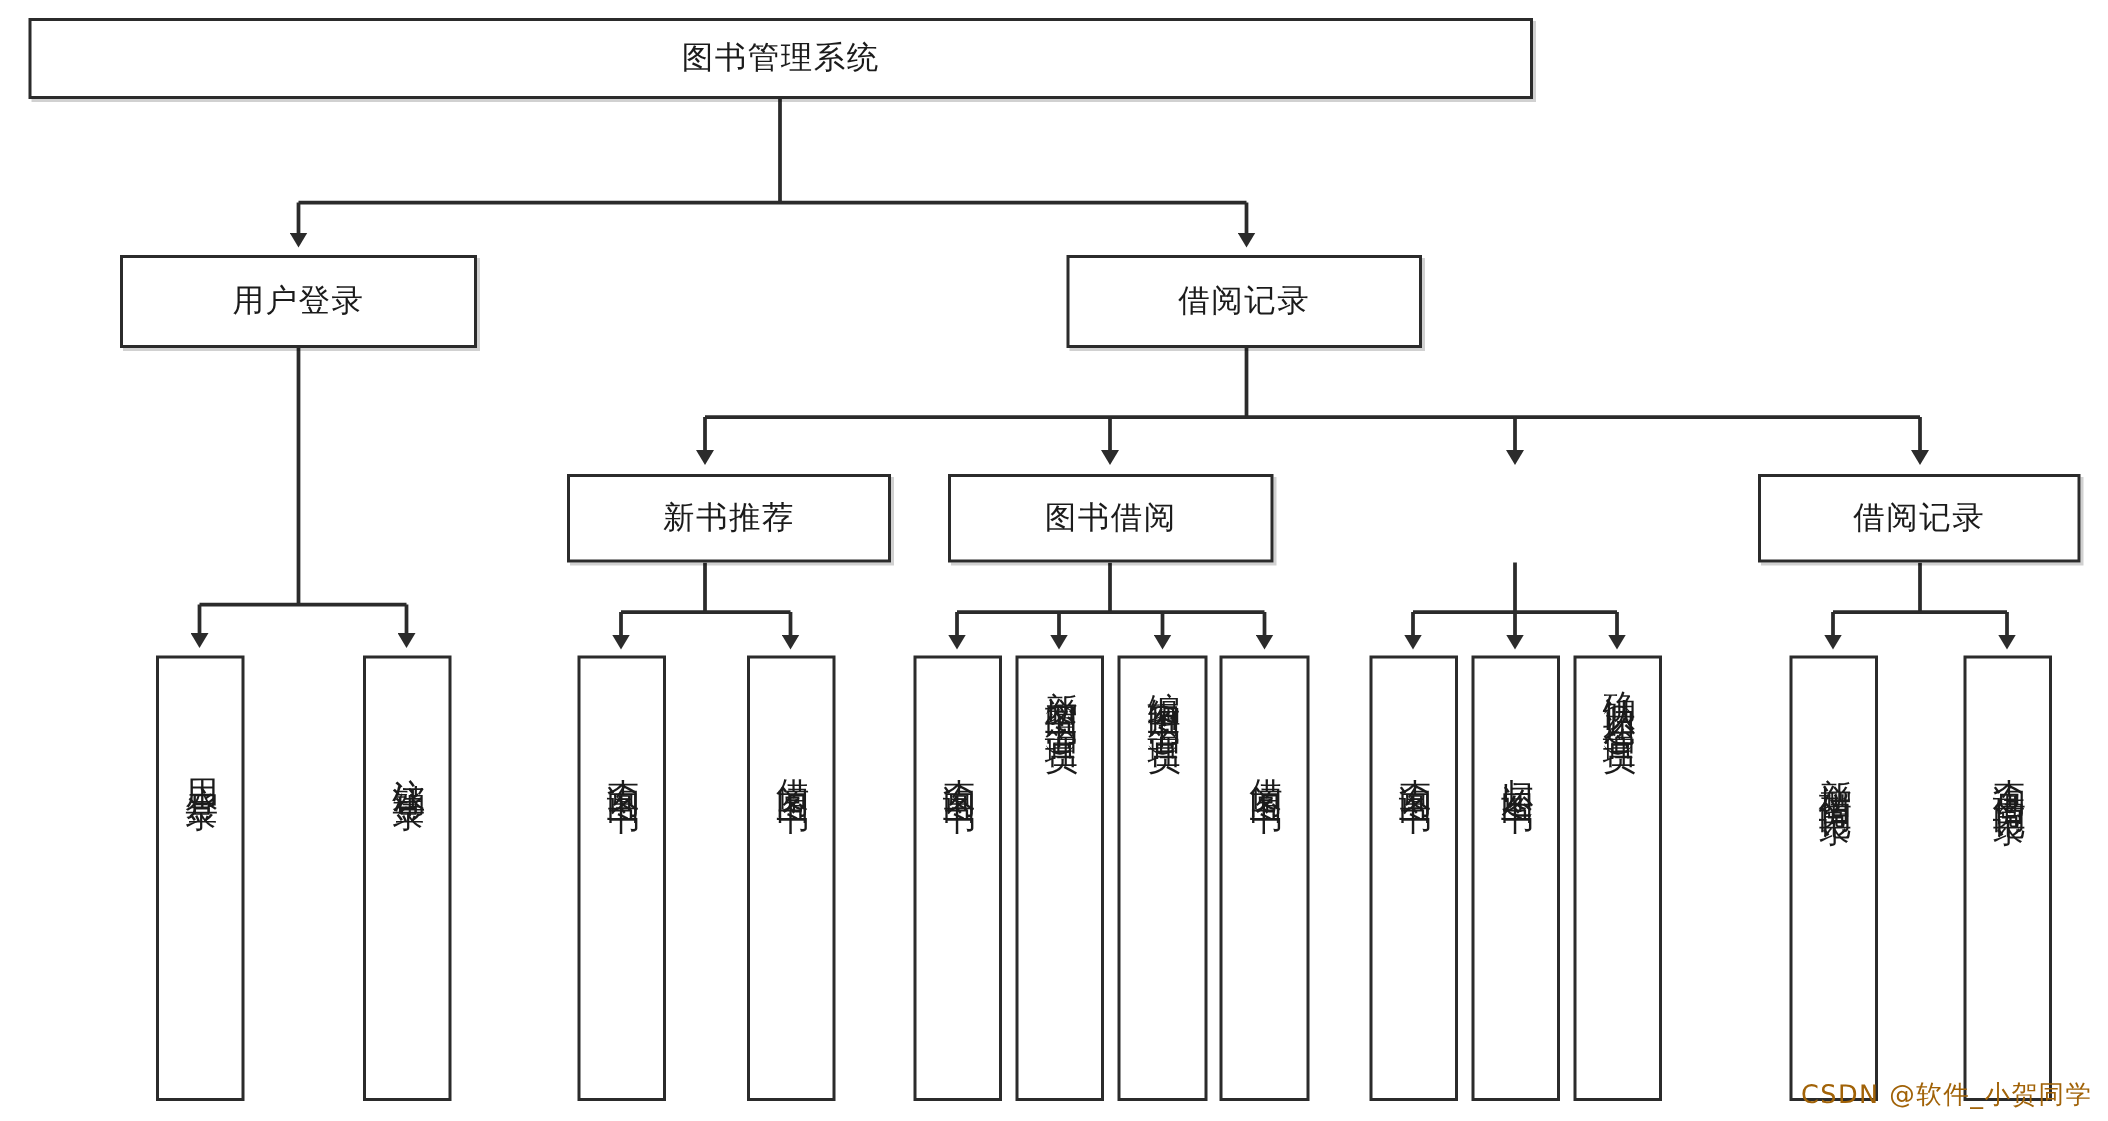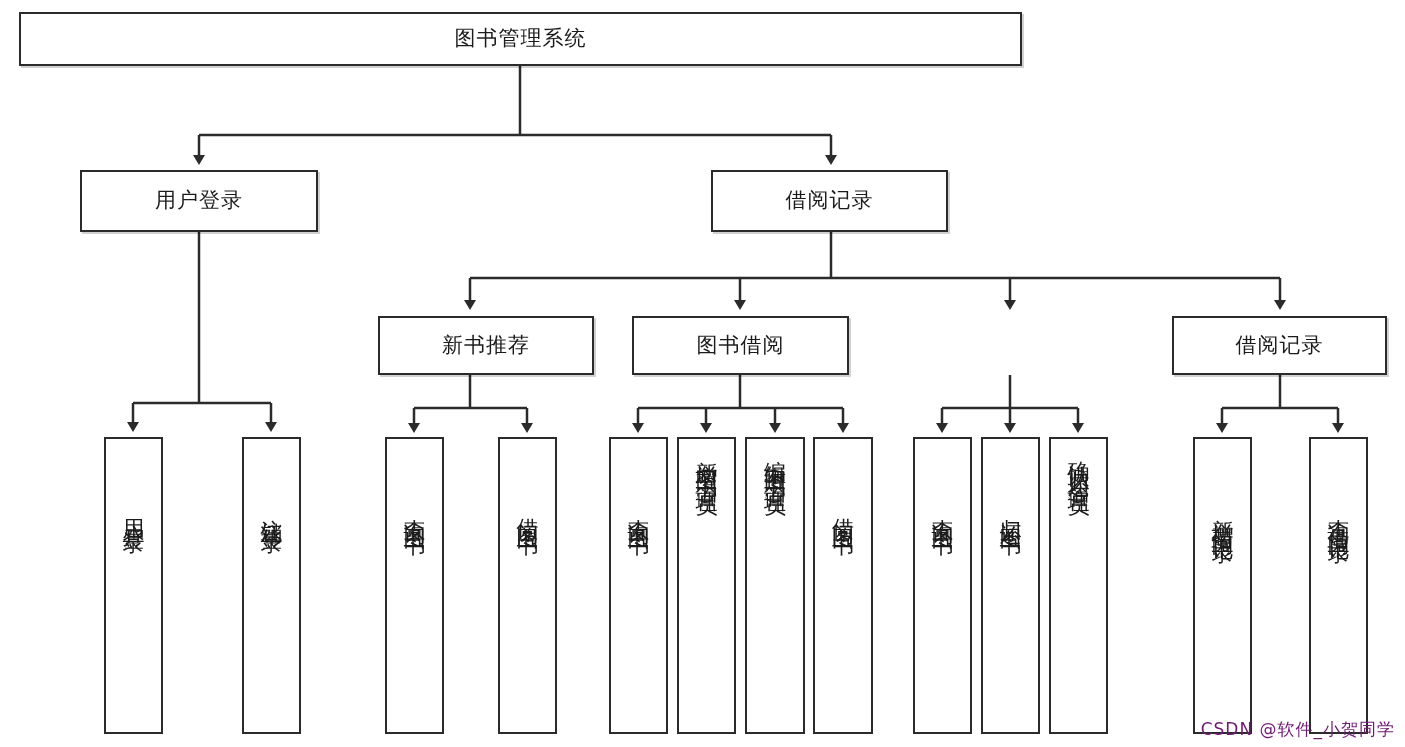--- a/index.html
+++ b/index.html
@@ -43,21 +43,21 @@
   .leaf.center .label-v{ margin-top:58px; }
   svg.links{
     position:absolute;left:0;top:0;
     width:1405px;height:747px;
     pointer-events:none;
   }
   .wm{
     position:absolute;
     right:10px;bottom:6px;
     font-size:17px;
-    color:#701a75;
+    color:#a16207;
     letter-spacing:1px;
     white-space:nowrap;
   }
 </style>
 </head>
 <body>
 
 <div id="root">
 
   <svg class="links" viewBox="0 0 1405 747" xmlns="http://www.w3.org/2000/svg">

